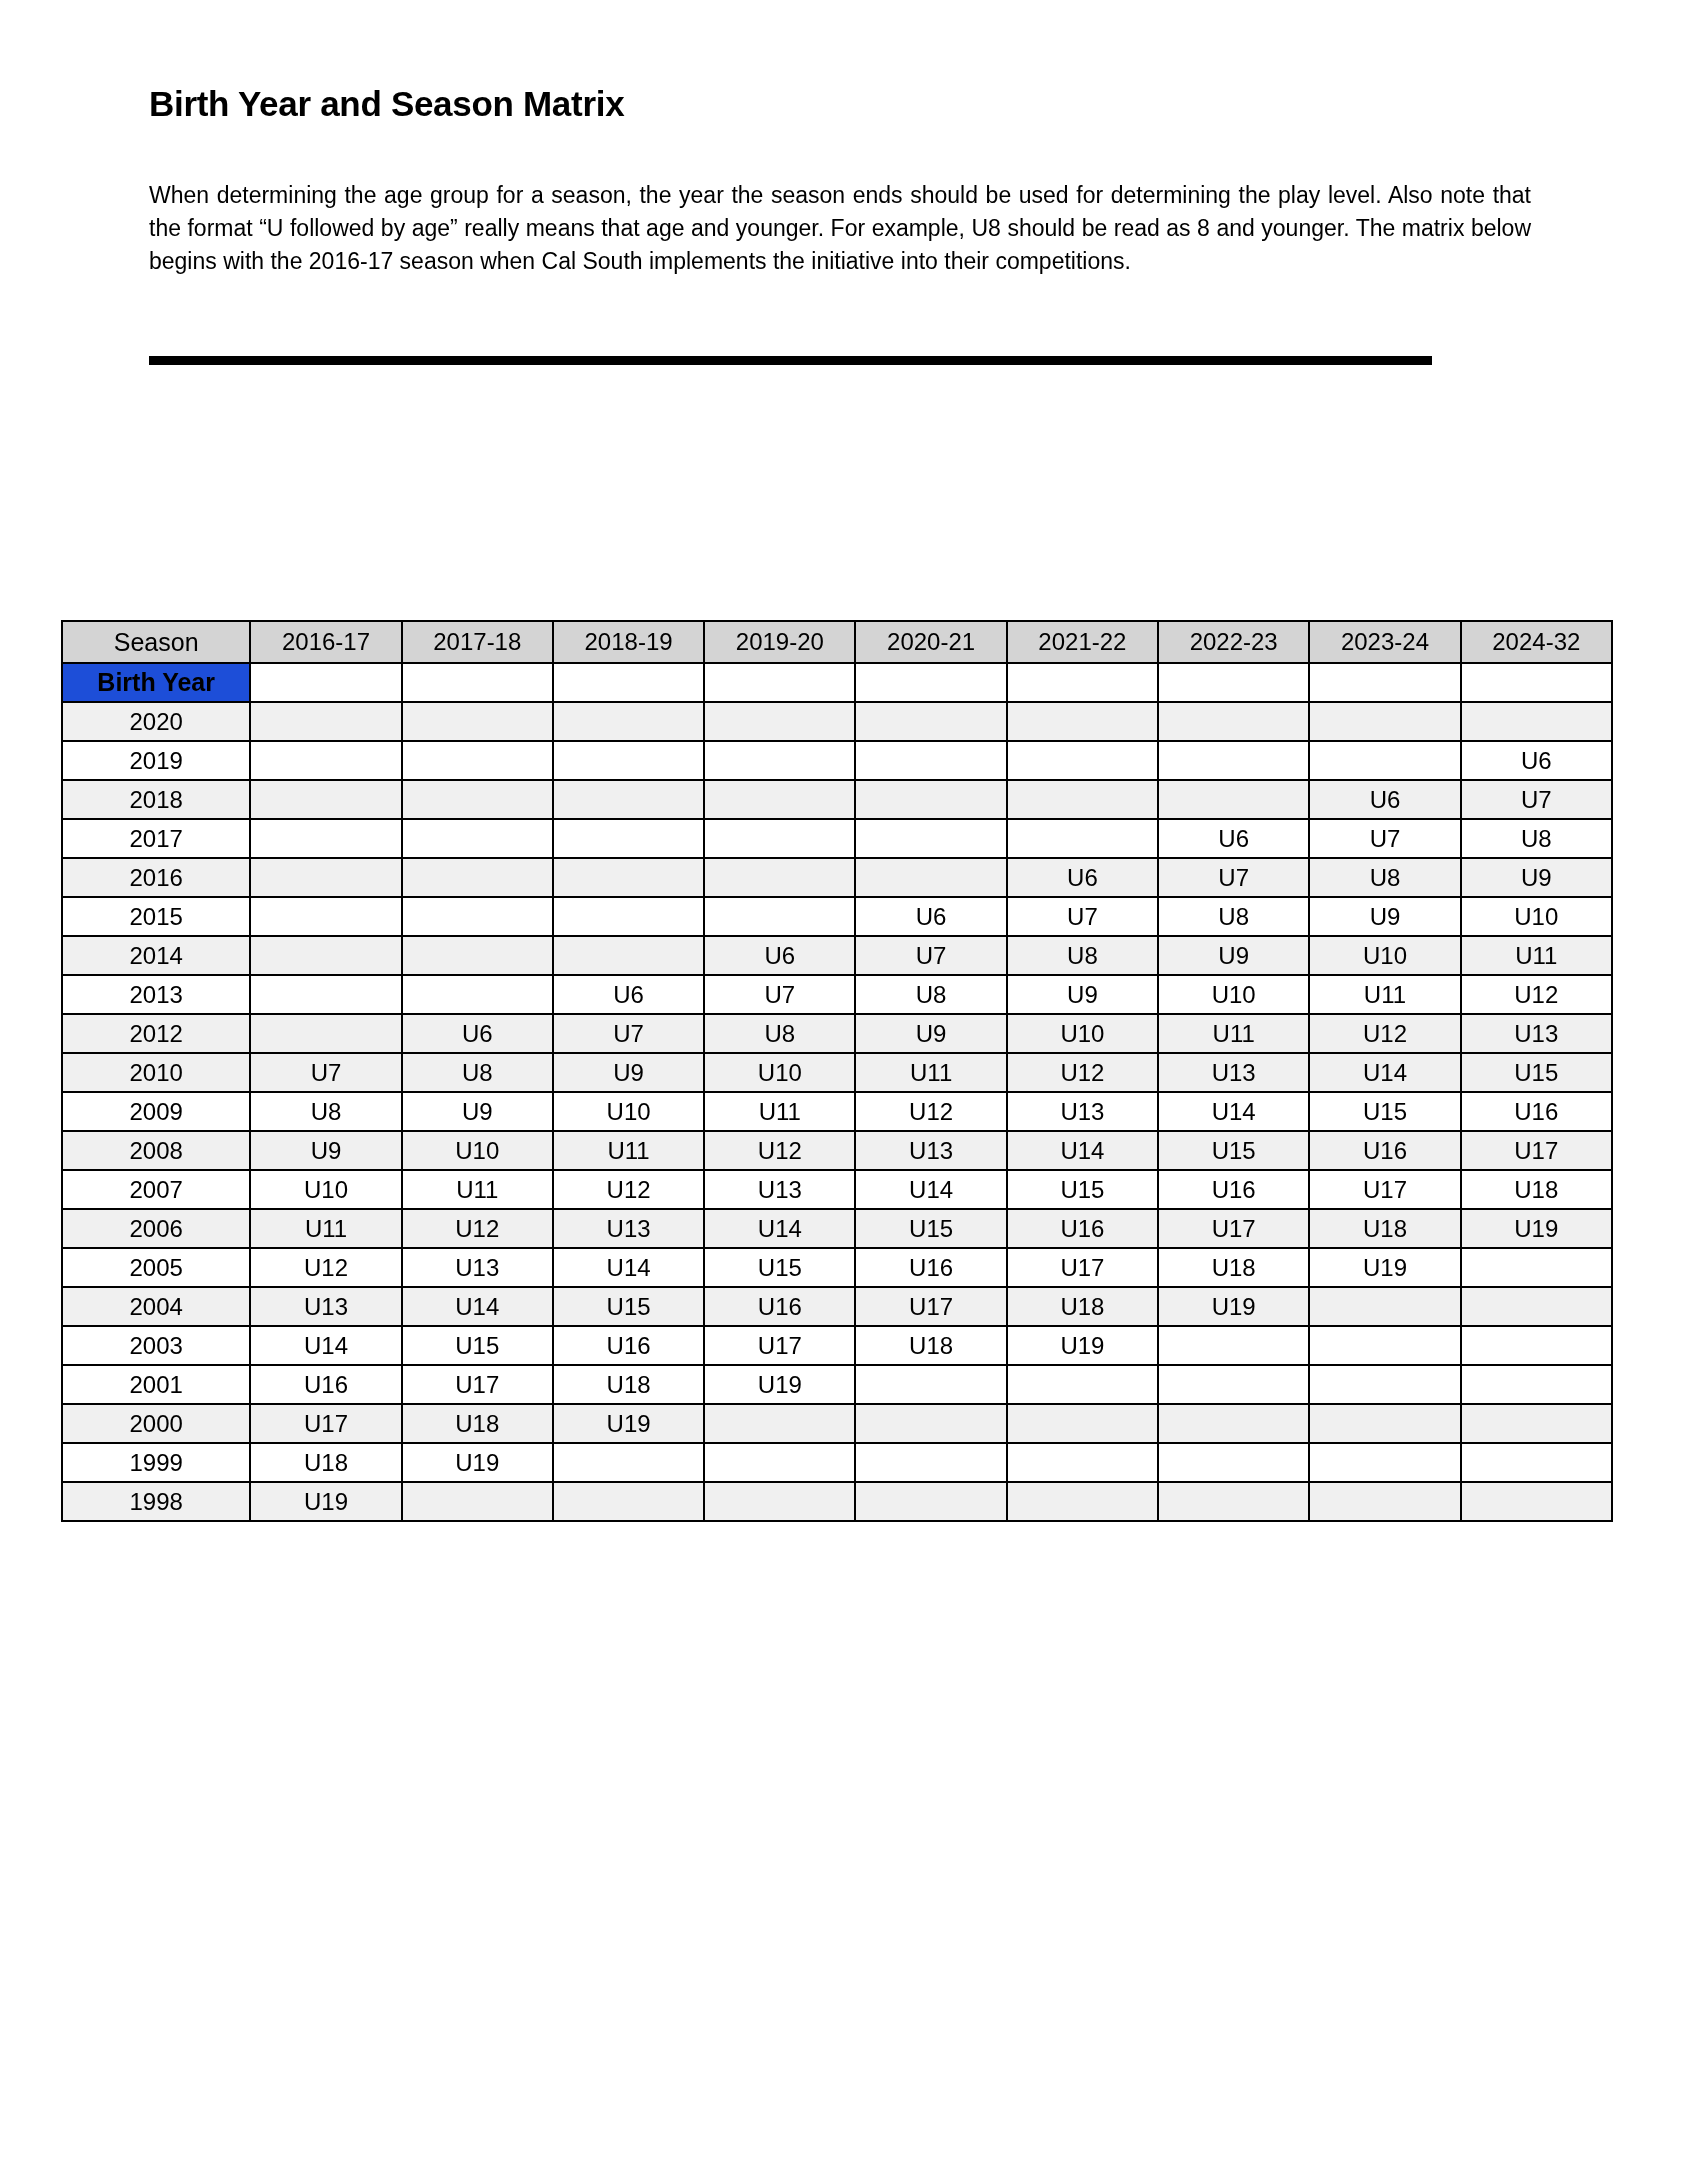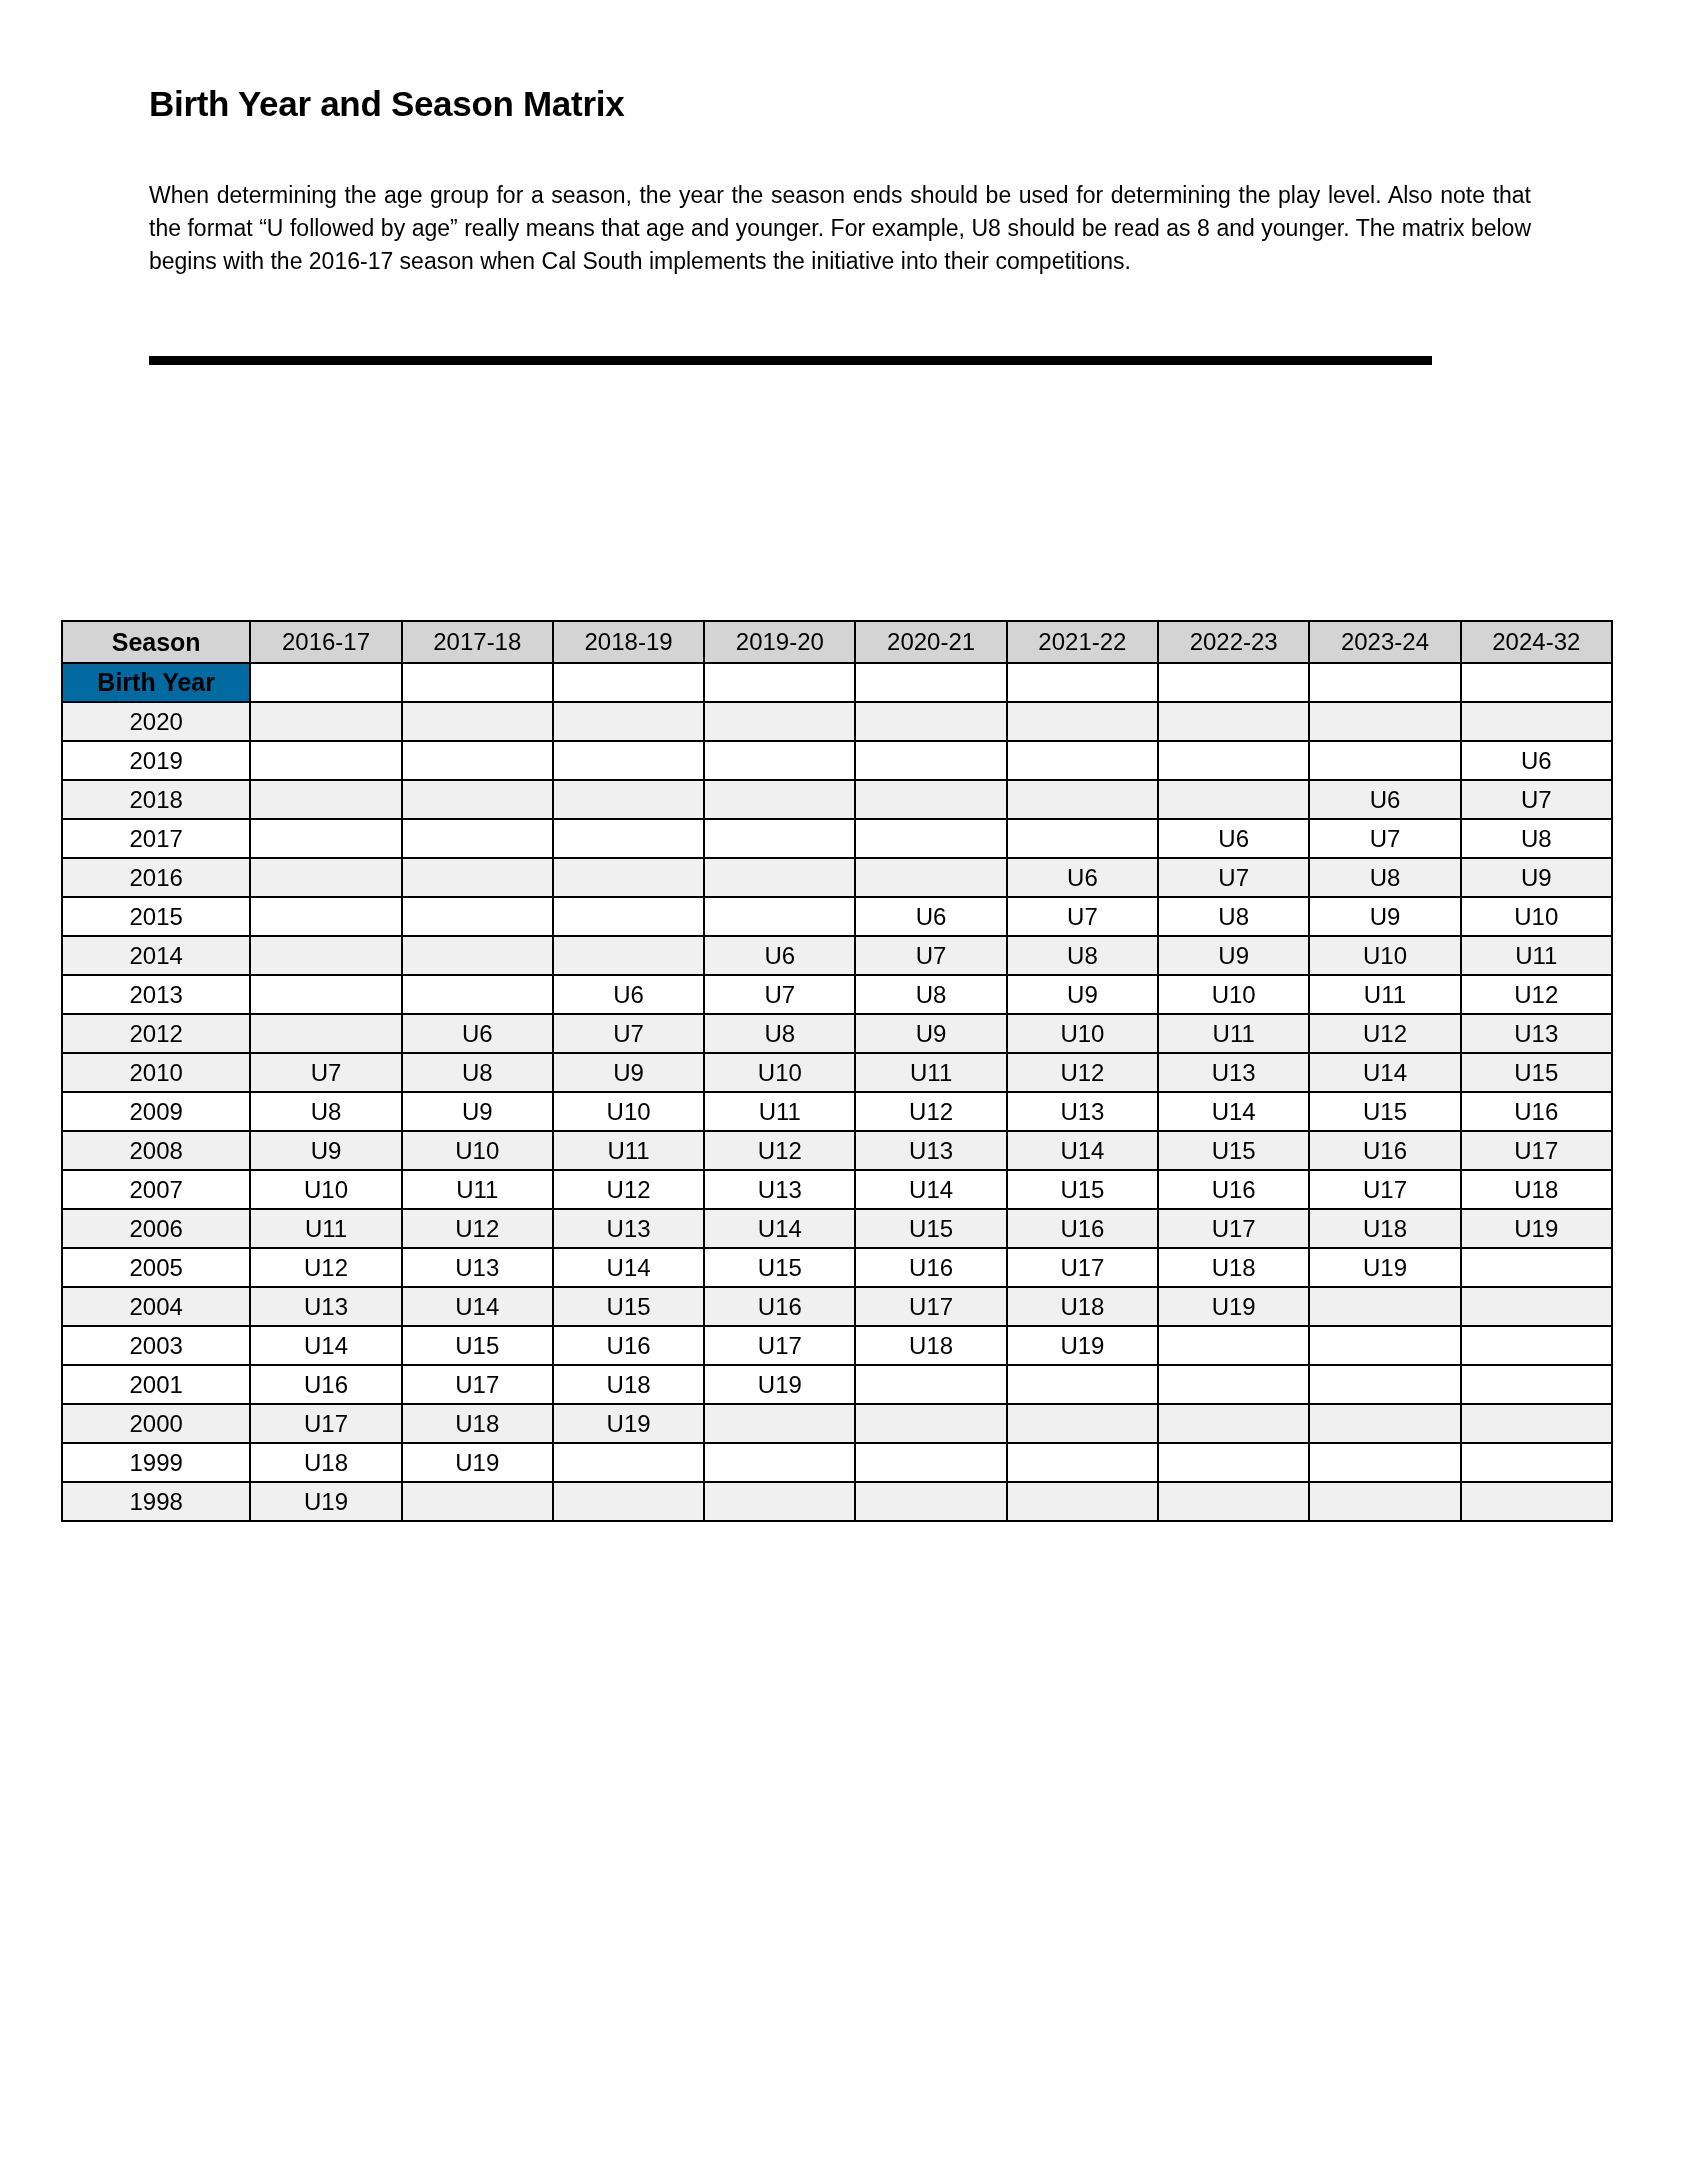--- a/index.html
+++ b/index.html
@@ -75,25 +75,25 @@
     background: #d4d4d4;
     font-weight: bold;
     font-size: 25px;
     height: 40px;
   }
   tr.header-row th.season-col {
     font-weight: normal;
     font-size: 24px;
   }
   tr.header-row th.label-col {
-    font-weight: bold;
+    font-weight: normal;
   }
 
   tr.birthyear-row td.label-col {
-    background: #0369a1;
+    background: #1d4ed8;
     font-weight: bold;
     font-size: 25px;
   }
   tr.birthyear-row td.data-cell {
     background: #ffffff;
   }
 
   tr.data-row.shade td { background: #f0f0f0; }
   tr.data-row.plain td { background: #ffffff; }
   tr.data-row td.label-col { font-size: 24px; }

